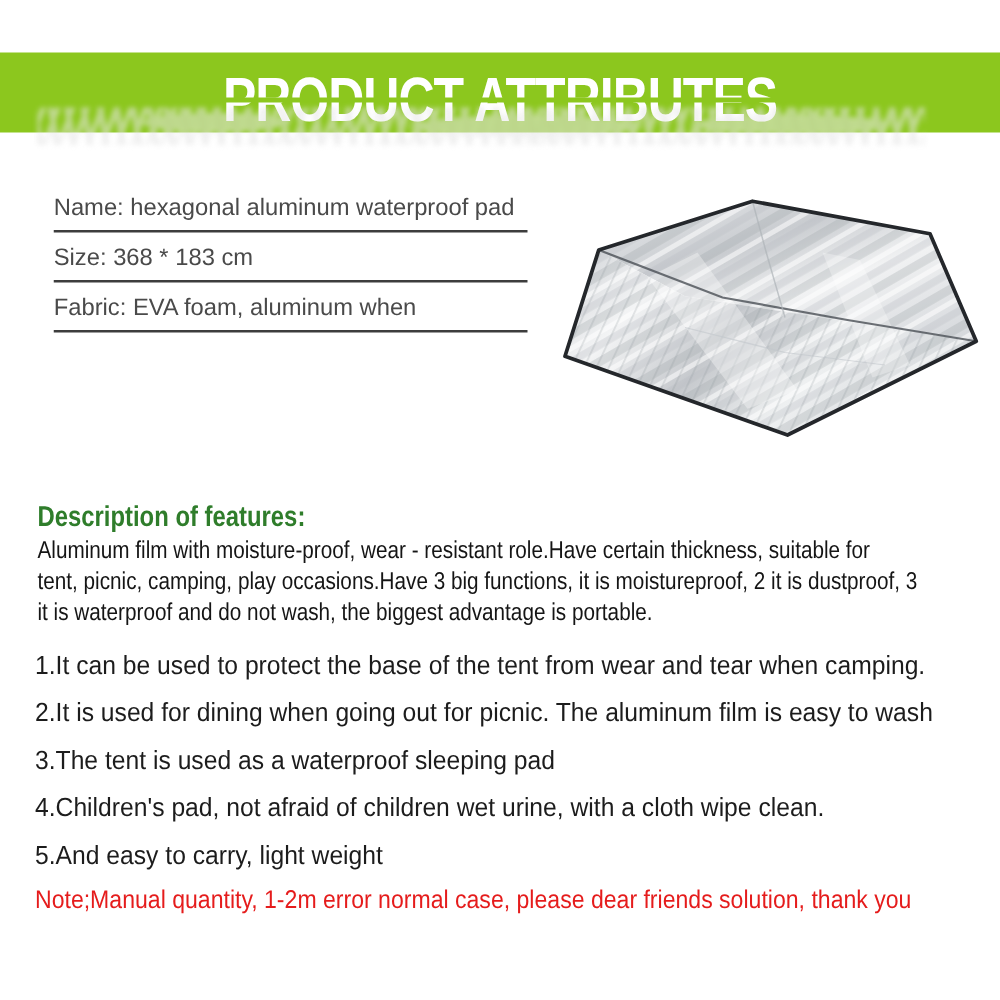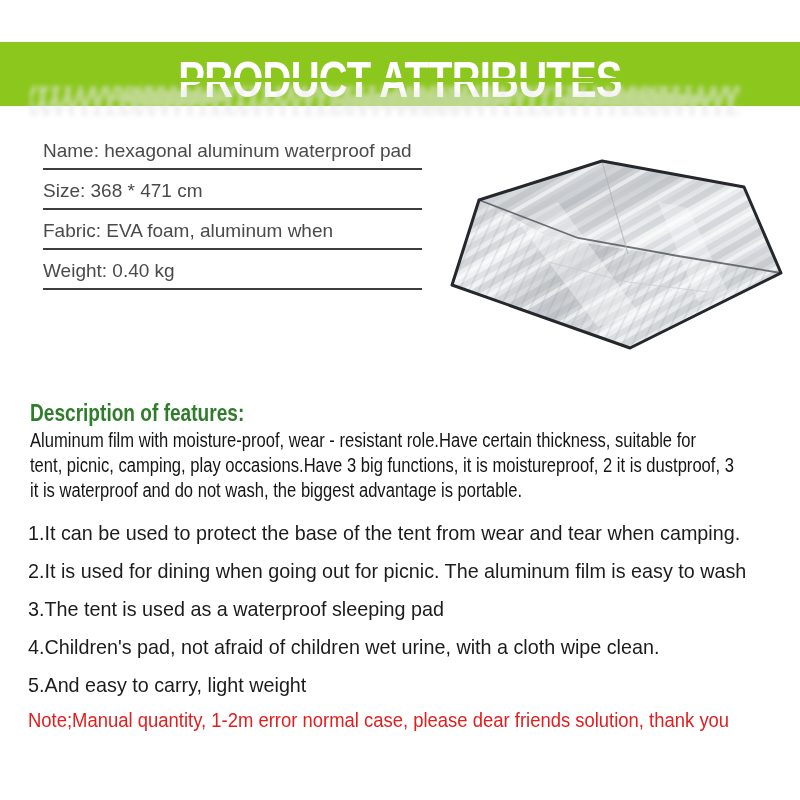--- a/index.html
+++ b/index.html
@@ -60,21 +60,21 @@
       radial-gradient(ellipse 90px 12px at 20% 40%, #e8e8e8 0 60%, rgba(255,255,255,0) 70%),
       radial-gradient(ellipse 140px 14px at 55% 50%, #e6e6e6 0 60%, rgba(255,255,255,0) 70%),
       radial-gradient(ellipse 120px 12px at 85% 45%, #e9e9e9 0 60%, rgba(255,255,255,0) 70%);
     filter: blur(2px);
     opacity: 0.55;
   }
 
   
   .attrs {
     position: absolute;
-    top: 130px; left: 43px;
+    top: 146px; left: 43px;
     width: 379px;
     list-style: none;
     margin: 0; padding: 0;
   }
   .attrs li {
     height: 28px;
     padding-top: 10px;
     border-bottom: 2px solid #3d3d3d;
     font-size: 19px;
     color: #4a4a4a;
@@ -147,23 +147,22 @@
 
   <header class="banner">
     <h1>PRODUCT ATTRIBUTES</h1>
   </header>
   <div class="banner-underline"></div>
 
   <div class="watermark"></div>
 
   <ul class="attrs">
     <li>Name: hexagonal aluminum waterproof pad</li>
-    <li>Size: 368 * 471 cm</li>
+    <li>Size: 368 * 183 cm</li>
     <li>Fabric: EVA foam, aluminum when</li>
-    <li>Weight: 0.40 kg</li>
   </ul>
 
   <figure class="product-figure">
     <svg width="370" height="230" viewBox="0 0 370 230" xmlns="http://www.w3.org/2000/svg">
       <defs>
         <linearGradient id="metalTop" x1="0" y1="0" x2="1" y2="1">
           <stop offset="0" stop-color="#e9ebed"></stop>
           <stop offset="0.35" stop-color="#c9ccd0"></stop>
           <stop offset="0.6" stop-color="#f1f2f3"></stop>
           <stop offset="1" stop-color="#d3d6da"></stop>

